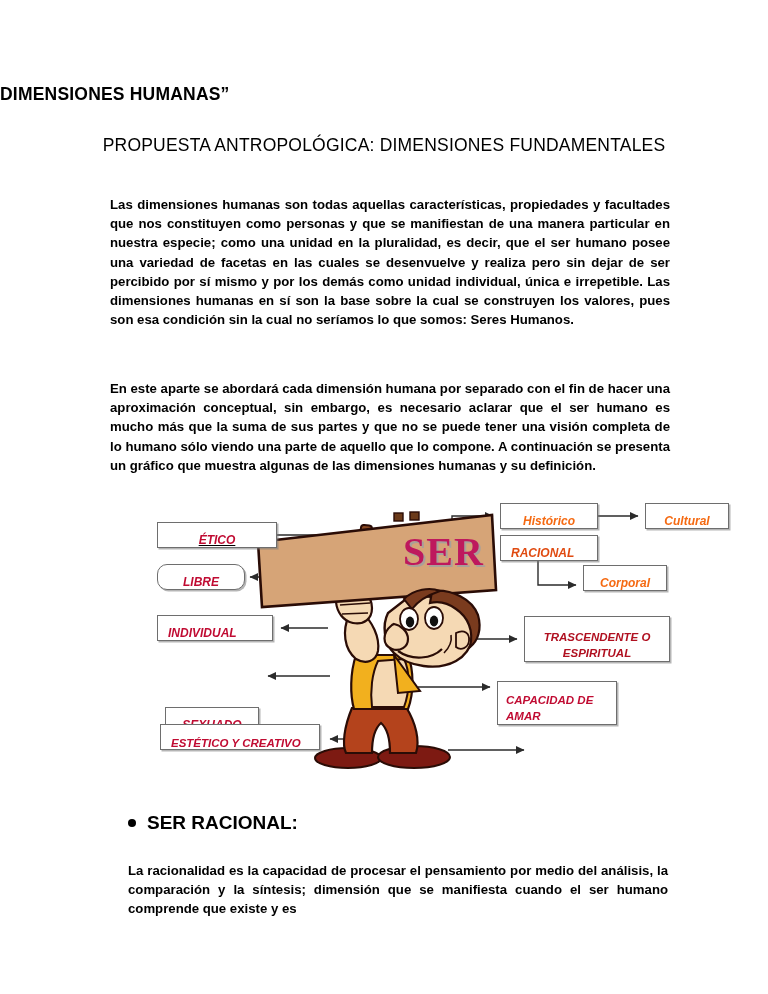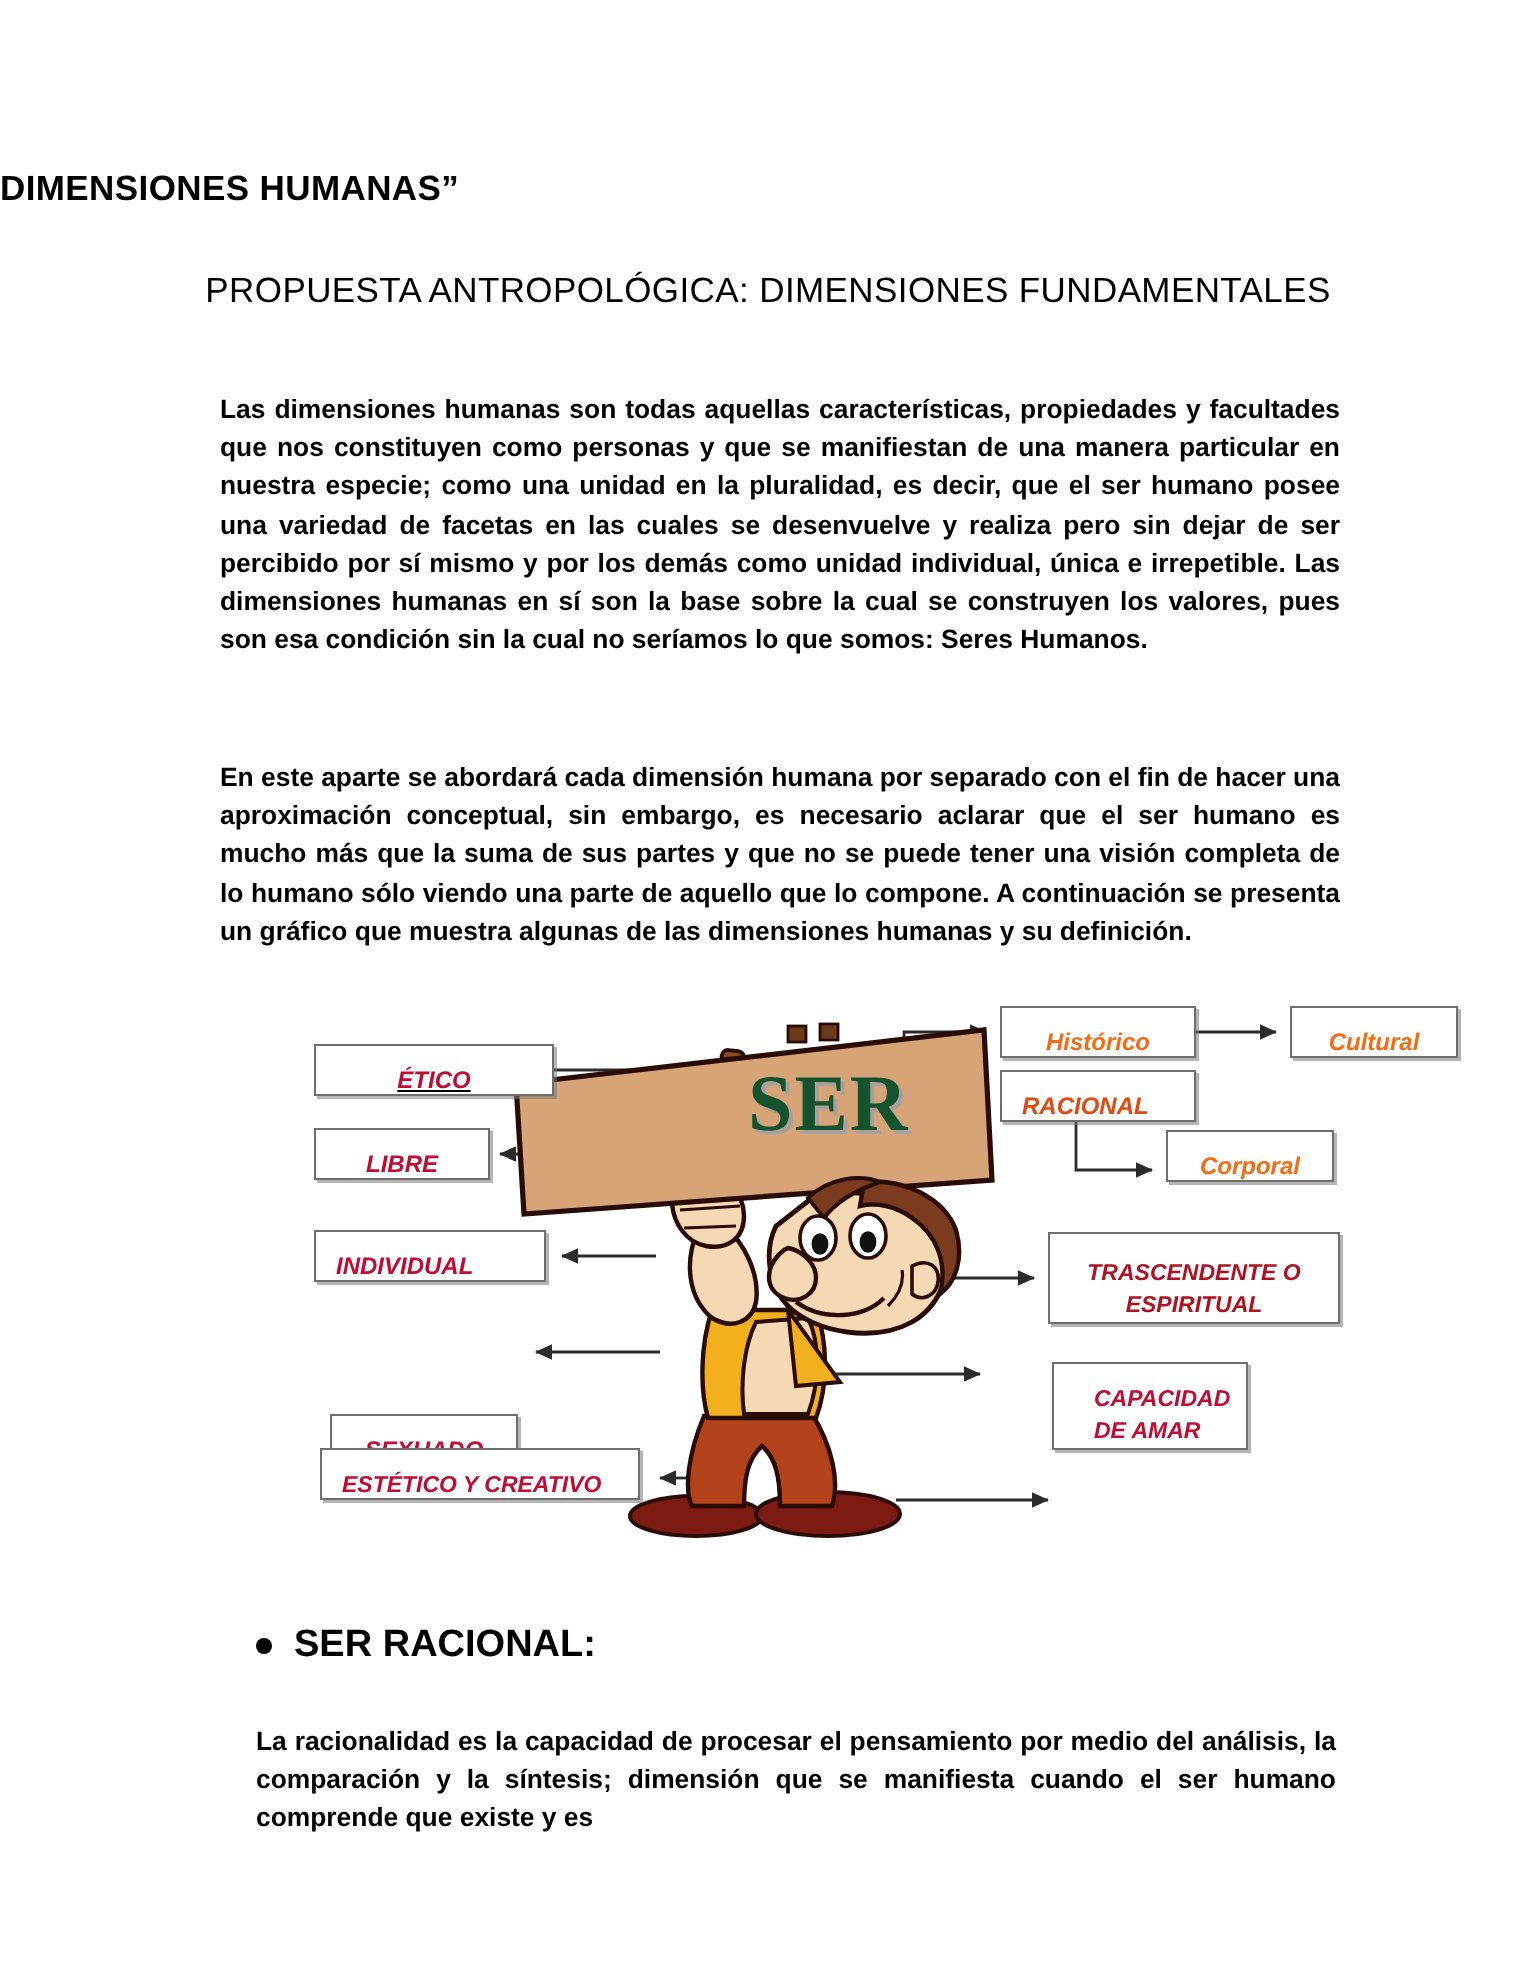--- a/index.html
+++ b/index.html
@@ -73,45 +73,45 @@
   .lbl.center span{text-align:center;}
   .lbl.left  span{text-align:left;}
 
   .c-crimson{color:#c00b32;}
   .c-darkred{color:#b01020;}
   .c-orange{color:#f56a12;}
   .c-orangered{color:#e04a10;}
 
   
   #b-etico     {left:157px;top:27px; width:120px; height:26px;font-size:12px;text-decoration:underline;}
-  #b-libre     {left:157px;top:69px; width:88px; height:26px;font-size:12px;}
+  #b-libre     {left:157px;top:69px; width:88px; height:26px;font-size:12px;border-radius:10px;}
   #b-individual{left:157px;top:120px;width:116px;height:26px;font-size:12px;}
   #b-sexuado   {left:165px;top:168px;width:94px;height:26px;font-size:12px;margin-top:44px;}
   #b-estetico  {left:160px;top:229px;width:160px;height:26px;font-size:11.5px;}
 
   #b-historico {left:500px;top:8px;  width:98px; height:26px;font-size:12px;}
   #b-cultural  {left:645px;top:8px;  width:84px; height:26px;font-size:12px;}
   #b-racional  {left:500px;top:40px; width:98px; height:26px;font-size:12px;}
   #b-corporal  {left:583px;top:70px; width:84px; height:26px;font-size:12px;}
   #b-trasc     {left:524px;top:121px;width:146px;height:46px;font-size:11.5px;}
-  #b-capacidad {left:497px;top:186px;width:98px; height:44px;font-size:11.5px;padding-left:20px;margin-left:29px;}
+  #b-capacidad {left:497px;top:186px;width:120px; height:44px;font-size:11.5px;padding-left:8px;}
   #b-mundo     {left:531px;top:242px;width:124px;height:26px;font-size:12px;}
 
   #b-etico span,#b-libre span,#b-sexuado span,#b-historico span,
   #b-cultural span,#b-corporal span,#b-trasc span,#b-mundo span{text-align:center;}
   #b-individual span,#b-estetico span,#b-racional span,#b-capacidad span{text-align:left;padding-left:10px;}
   #b-trasc span{padding-left:0;line-height:16px;}
   #b-capacidad span{padding-left:0;line-height:16px;}
 
   
   .ser{
-    position:absolute;left:374px;top:33px;
+    position:absolute;left:403px;top:33px;
     font-family:"Liberation Serif", serif;
     font-size:40px;font-weight:bold;
-    color:#14532d;
+    color:#be185d;
     letter-spacing:1px;
     text-shadow:2px 2px 0 rgba(160,160,160,.85);
     z-index:4;
     pointer-events:none;
   }
 </style>
 </head>
 <body>
 
 <div class="page">

